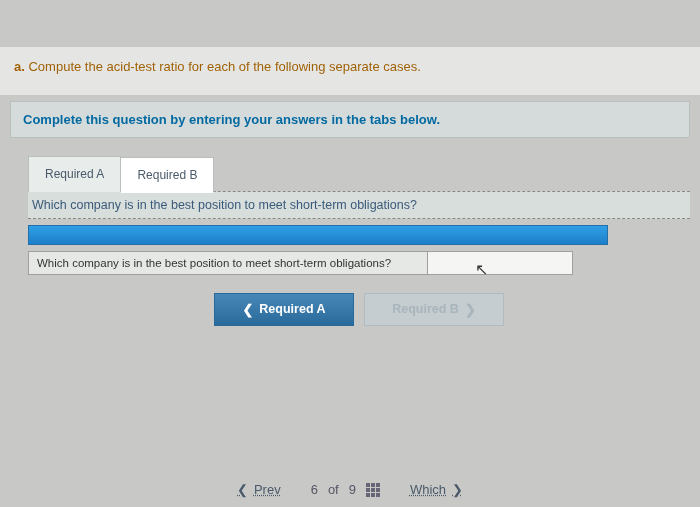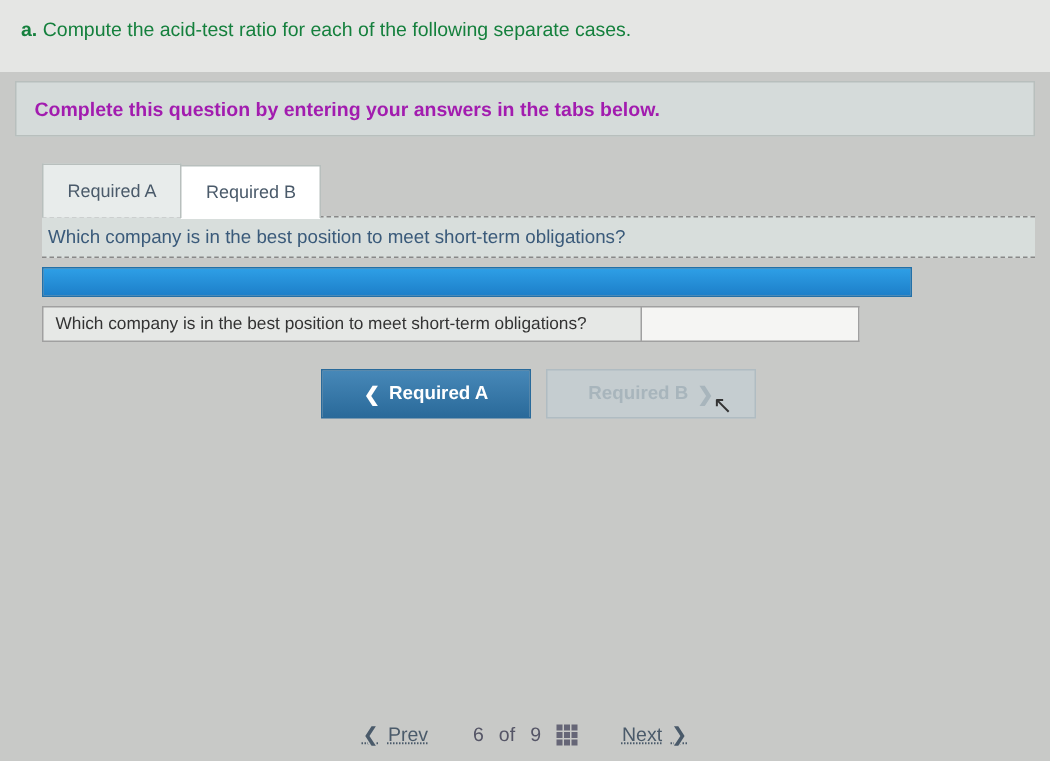--- a/index.html
+++ b/index.html
@@ -8,32 +8,33 @@
   background: #c8c9c7;
   width: 700px;
   height: 507px;
   overflow: hidden;
   position: relative;
 }
 .question-header {
   padding: 10px 14px 18px 14px;
   background: #e5e6e4;
   font-size: 13px;
-  color: #15803d;
+  color: #a16207;
   line-height: 1.5;
+  margin-top: 47px;
 }
 .question-header b { font-weight: bold; }
 .instruction-bar {
   margin: 6px 10px 0 10px;
   padding: 10px 12px;
   background: #d5dbda;
   border: 1px solid #b8bfbd;
   font-size: 13px;
   font-weight: bold;
-  color: #a21caf;
+  color: #0369a1;
 }
 .content-area {
   margin: 18px 10px 0 28px;
   position: relative;
 }
 .tabs {
   display: flex;
   position: relative;
   z-index: 2;
 }
@@ -220,16 +221,16 @@
         <span></span>
       <span></span>
         <span></span>
         <span></span>
       <span></span>
         <span></span>
         <span></span>
     </span>
   </div>
   <div class="bottom-link">
-    <span>Next</span>
+    <span>Which</span>
     <span class="chevron">❯</span>
   </div>
 </div>
 
 </body></html>

